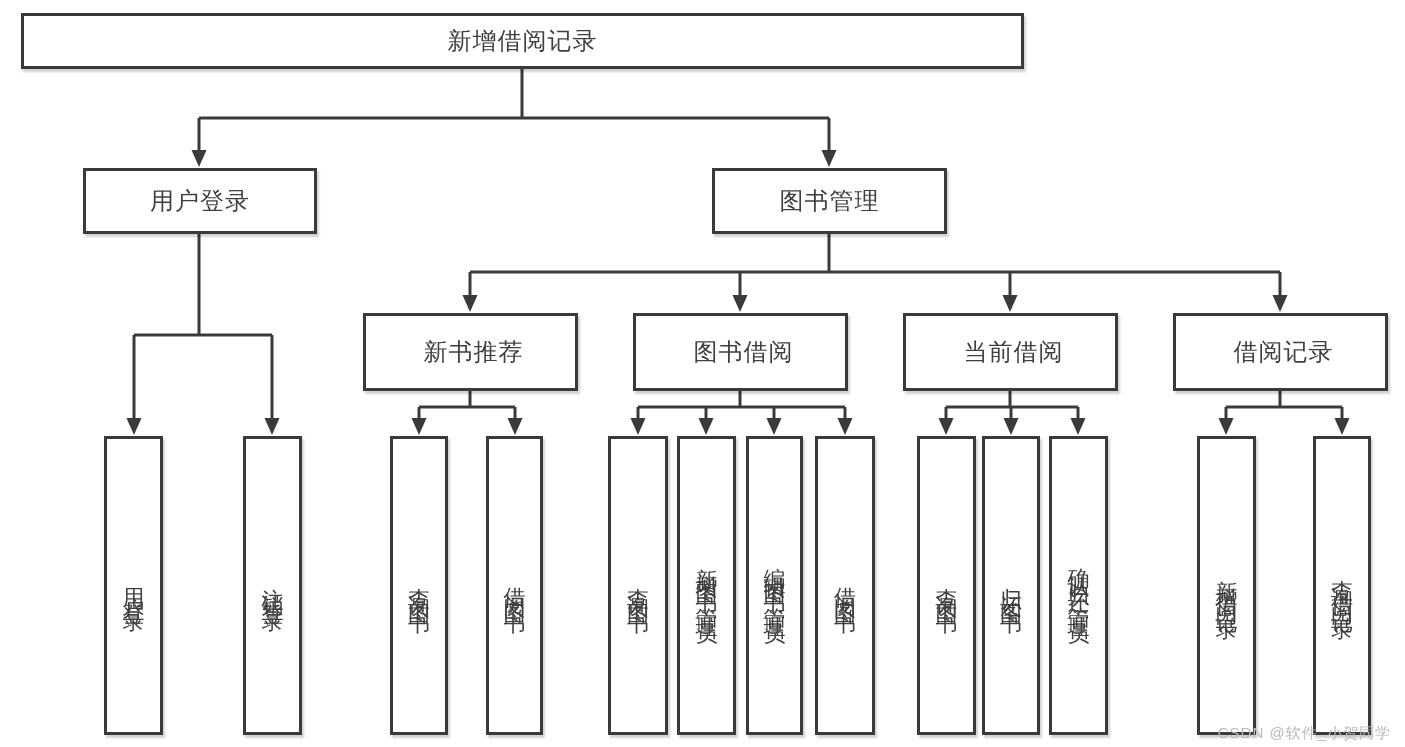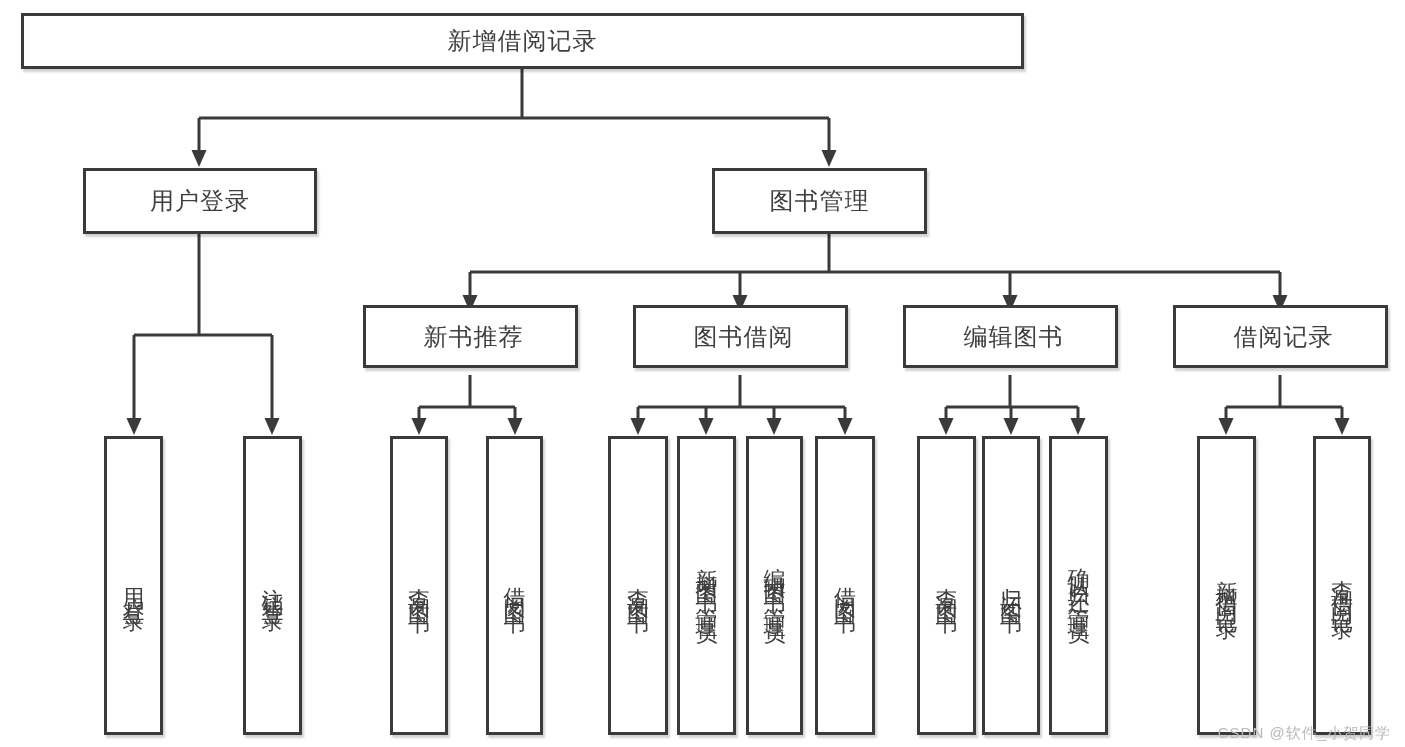--- a/index.html
+++ b/index.html
@@ -59,23 +59,23 @@
     font-size: 22px;
     letter-spacing: 8px;
     line-height: 1;
     max-height: 288px;
     white-space: nowrap;
   }
   
   #root-box   { left: 21px;  top: 13px;  width: 1003px; height: 56px; }
   
   #l2-login   { left: 83px;  top: 168px; width: 234px;  height: 66px; }
-  #l2-manage  { left: 712px; top: 168px; width: 215px;  height: 66px; text-align: center; }
-  
-  .l3 { top: 305px; height: 63px; width: 215px; padding-left: 6px; }
+  #l2-manage  { left: 712px; top: 168px; width: 235px;  height: 66px; text-align: center; }
+  
+  .l3 { top: 313px; height: 78px; width: 215px; padding-left: 6px; }
   #l3-recommend { left: 363px;  }
   #l3-borrow    { left: 633px;  }
   #l3-current   { left: 903px;  }
   #l3-records   { left: 1173px; }
   
   .leaf { top: 436px; height: 299px; }
   #leaf-user-login          { left: 104px;  width: 59px; }
   #leaf-logout              { left: 243px;  width: 59px; }
   #leaf-rec-query-books     { left: 390px;  width: 58px; }
   #leaf-rec-borrow-books    { left: 486px;  width: 57px; }
@@ -161,21 +161,21 @@
     <span>图书管理</span>
   </div>
 
   <div class="box h l3" id="l3-recommend">
     <span>新书推荐</span>
   </div>
   <div class="box h l3" id="l3-borrow">
     <span>图书借阅</span>
   </div>
   <div class="box h l3" id="l3-current">
-    <span>编辑图书</span>
+    <span>当前借阅</span>
   </div>
   <div class="box h l3" id="l3-records">
     <span>借阅记录</span>
   </div>
 
   <div class="box v leaf" id="leaf-user-login">
     <span class="vtext">用户登录</span>
   </div>
   <div class="box v leaf" id="leaf-logout">
     <span class="vtext">注销登录</span>

